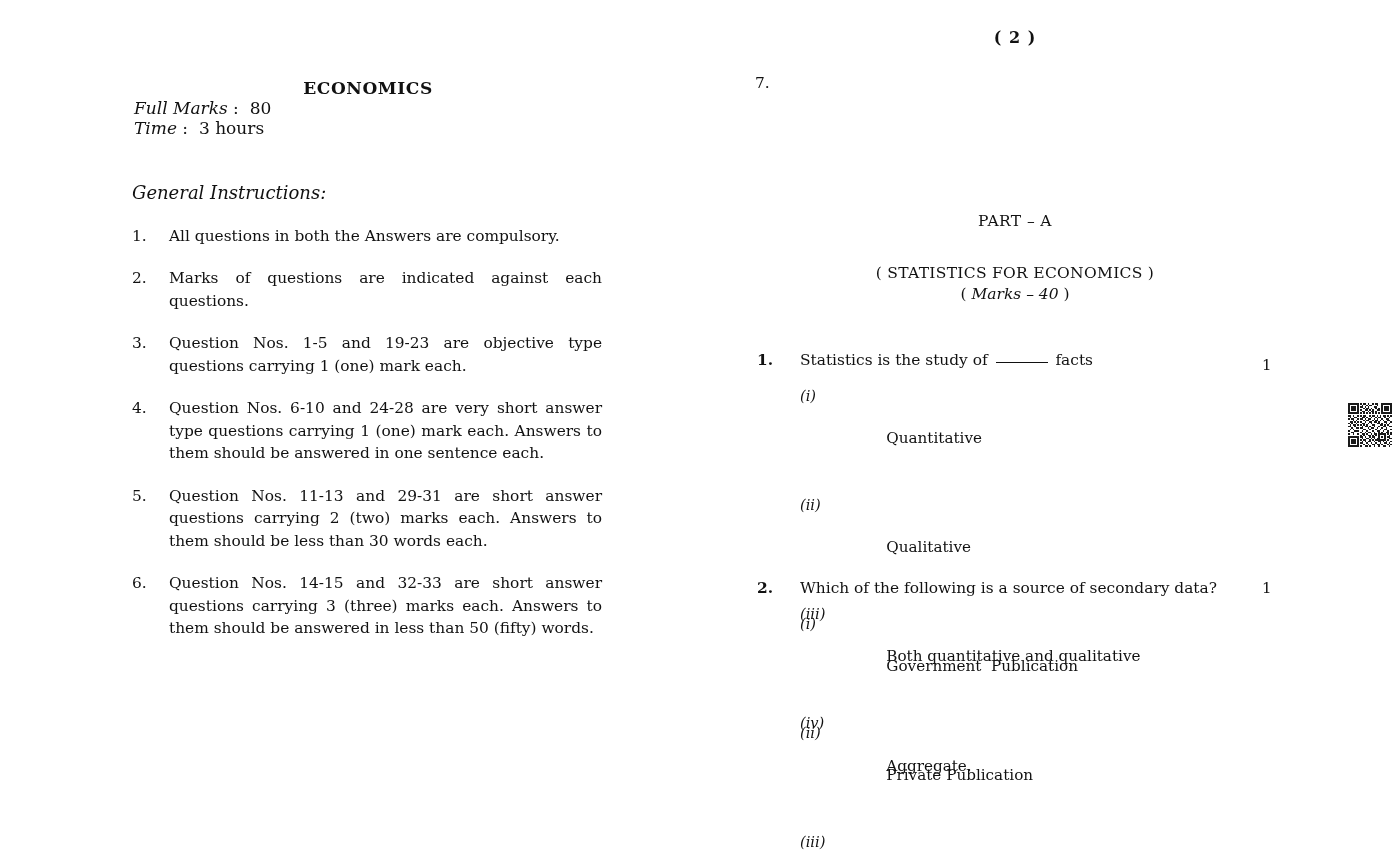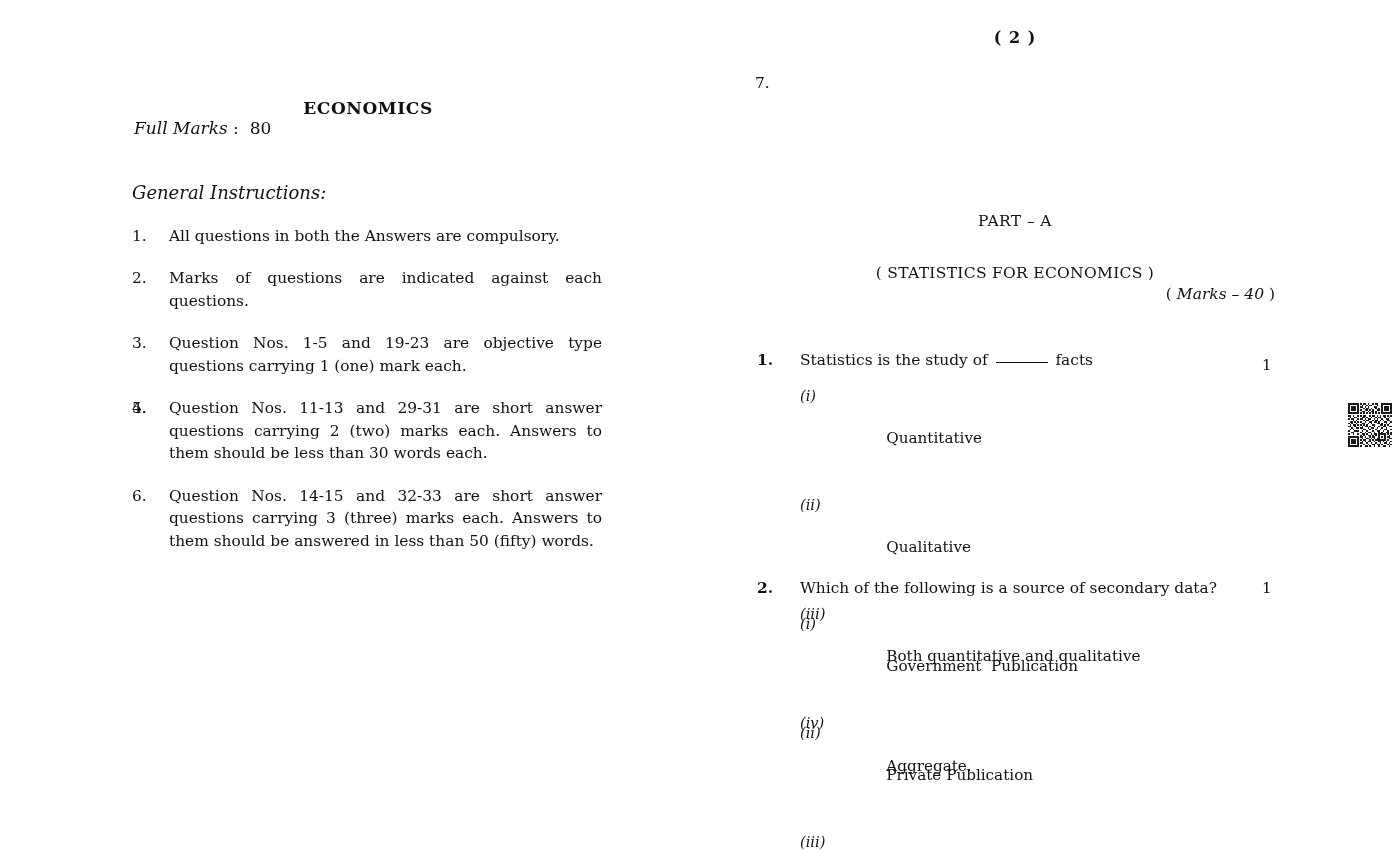--- a/index.html
+++ b/index.html
@@ -28,21 +28,21 @@
     position: absolute;
     left: 132px;
     top: 0;
     width: 470px;
   }
   .subject-title {
     text-align: center;
     font-weight: bold;
     font-size: 17px;
     letter-spacing: 0.6px;
-    margin-top: 98px;
+    margin-top: 78px;
     margin-left: 2px;
   }
   .meta-line {
     text-align: left;
     font-size: 17px;
     margin-left: 2px;
     white-space: pre;
   }
   .meta-line:first-of-type { margin-top: 28px; }
   .gen-instr {
@@ -106,21 +106,21 @@
   }
 
   .part-head {
     position: absolute;
     left: 0;
     width: 520px;
     text-align: center;
   }
   .part-a     { top: 212px; font-size: 15.5px; letter-spacing: 0.4px; }
   .part-sub   { top: 264px; font-size: 15.5px; letter-spacing: 0.3px; }
-  .part-marks { top: 285px; font-size: 15.5px; font-style: italic; text-align: right; }
+  .part-marks { top: 285px; font-size: 15.5px; font-style: italic; }
   .part-marks .paren { font-style: normal; }
 
   
   .question {
     position: absolute;
     left: 0;
     width: 540px;
   }
   .q-line {
     position: relative;
@@ -182,20 +182,21 @@
 <body>
 
 <div class="page">
 
   <div class="left-col">
 
     <div class="subject-title">ECONOMICS</div>
 
     <div class="meta-line"><span class="it">Full Marks</span><span> :  80</span></div>
 
+    <div class="meta-line"><span class="it">Time</span><span> :  3 hours</span></div>
 
     <div class="gen-instr">General Instructions:</div>
 
     <div class="instr-list">
 
       <div class="instr-item no-justify">
         <span class="num">1.</span>
         <span>All questions in both the Answers are compulsory.</span>
       </div>
 
@@ -204,20 +205,21 @@
         <span>Marks of questions are indicated against each questions.</span>
       </div>
 
       <div class="instr-item">
         <span class="num">3.</span>
         <span>Question Nos. 1-5 and 19-23 are objective type questions carrying 1 (one) mark each.</span>
       </div>
 
       <div class="instr-item">
         <span class="num">4.</span>
+        <span>Question Nos. 6-10 and 24-28 are very short answer type questions carrying 1 (one) mark each. Answers to them should be answered in one sentence each.</span>
       </div>
 
       <div class="instr-item">
         <span class="num">5.</span>
         <span>Question Nos. 11-13 and 29-31 are short answer questions carrying 2 (two) marks each. Answers to them should be less than 30 words each.</span>
       </div>
 
       <div class="instr-item">
         <span class="num">6.</span>
         <span>Question Nos. 14-15 and 32-33 are short answer questions carrying 3 (three) marks each. Answers to them should be answered in less than 50 (fifty) words.</span>

